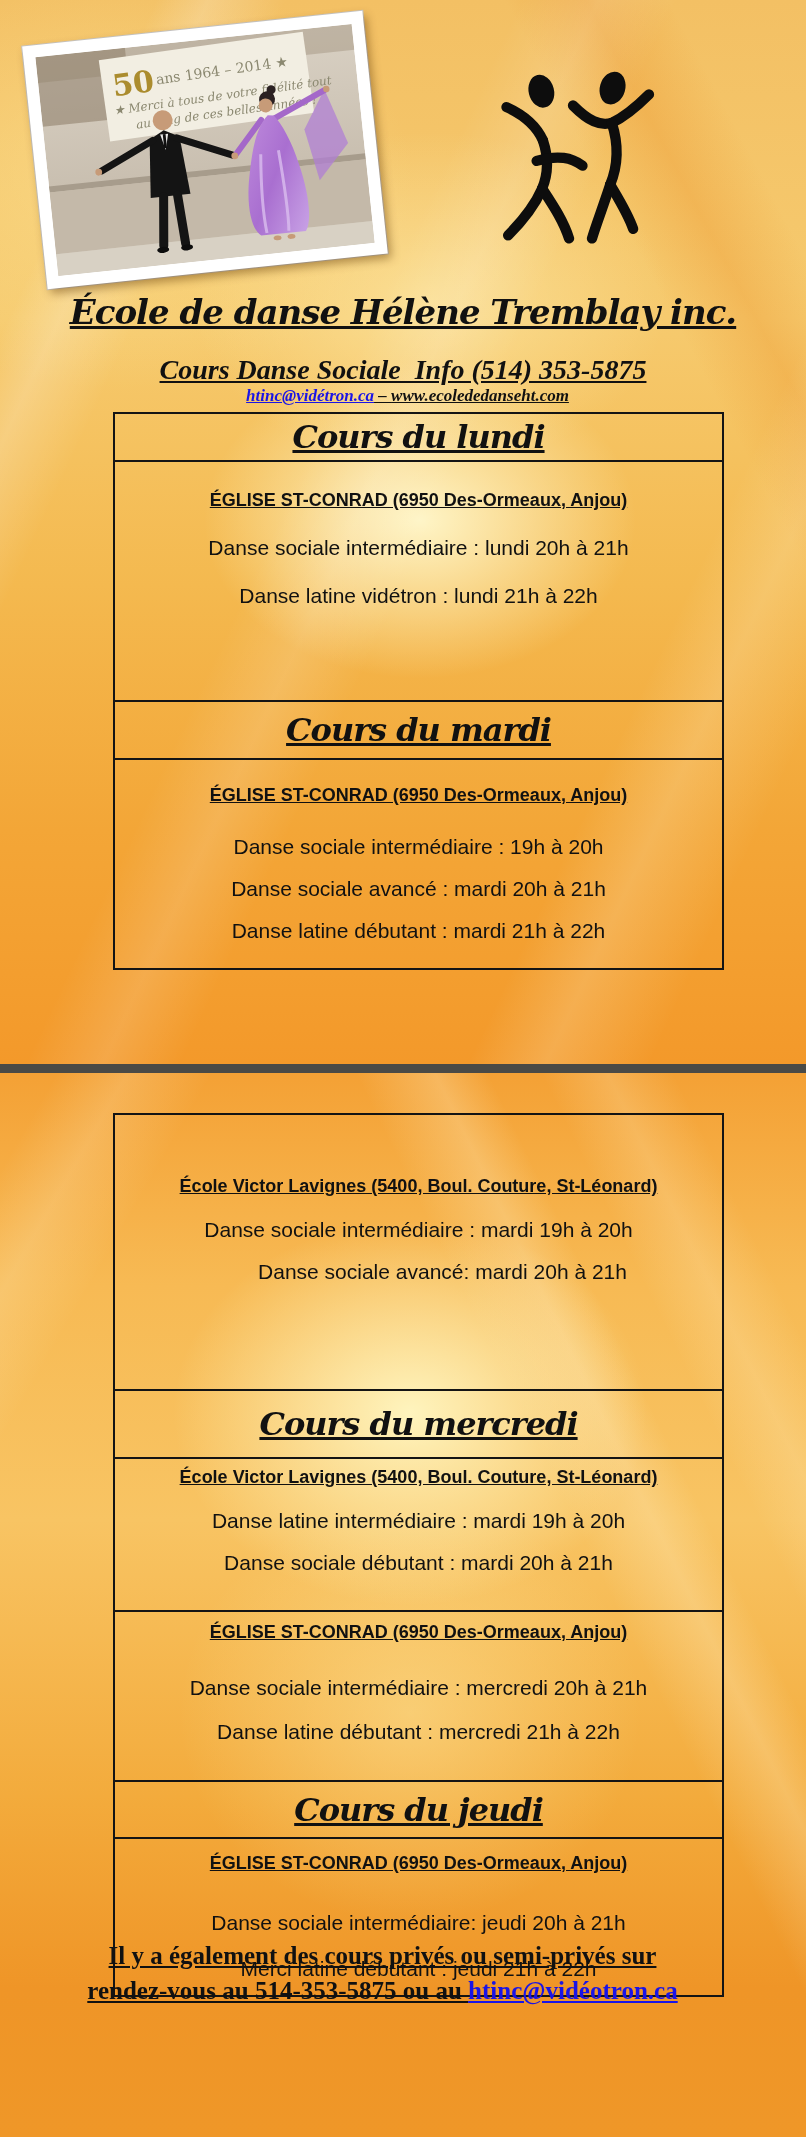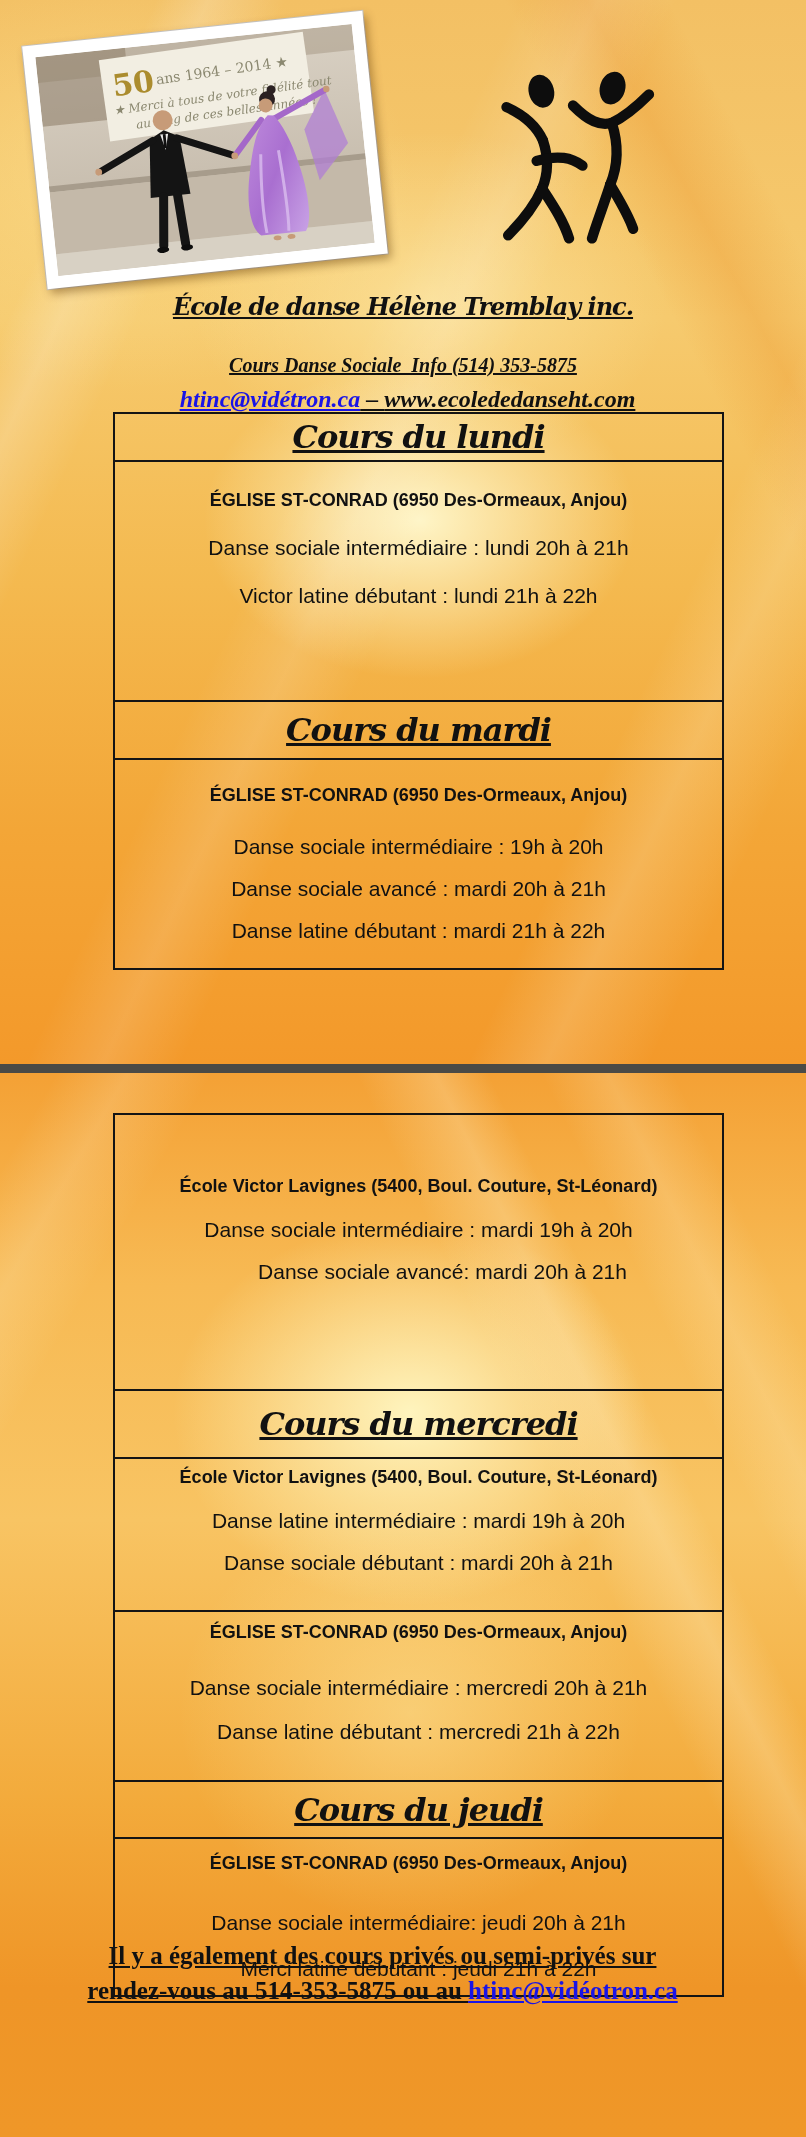--- a/index.html
+++ b/index.html
@@ -50,47 +50,48 @@
     box-shadow:3px 5px 10px rgba(90,50,0,.45), 0 0 0 1px #c9c9c9;
   }
   #photo svg { display:block; width:100%; height:100%; }
   
   #logo { position:absolute; left:487px; top:58px; width:172px; height:186px; }
   #logo svg { width:100%; height:100%; }
   
   .center-line { position:absolute; left:0; width:806px; text-align:center; }
   #school-name {
     top:292px; font-family:"DejaVu Serif", serif; font-style:italic; font-weight:bold;
-    font-size:24px; letter-spacing:-1px; text-decoration:underline;
+    font-size:34px; letter-spacing:-1px; text-decoration:underline;
   }
   #info-line {
     top:354px; font-family:"Liberation Serif", serif; font-style:italic; font-weight:bold;
-    font-size:20px; text-decoration:underline; white-space:pre-wrap;
+    font-size:28px; text-decoration:underline; white-space:pre-wrap;
   }
   #contact-line {
     top:386px; font-family:"Liberation Serif", serif; font-style:italic; font-weight:bold;
-    font-size:24px;
+    font-size:17px;
     padding-left:9px;
   }
   #contact-line span { text-decoration:underline; }
   .link-blue { color:#1a14e6; }
   
   .sched { position:absolute; left:113px; width:611px; border:2px solid #141414; }
   #sched1 { top:412px; }
   #sched2 { top:1113px; }
   .row { position:relative; width:100%; }
   .row + .row { border-top:2px solid #141414; }
   .day-header {
     display:flex; align-items:center; justify-content:center;
     font-family:"DejaVu Serif", serif; font-style:italic; font-weight:bold;
     font-size:32px; letter-spacing:-1px;
   }
   .day-header span { text-decoration:underline; }
   .venue {
     text-align:center; font-weight:bold; font-size:18px; line-height:24px;
+    text-decoration:underline;
   }
   .course-line { text-align:center; font-size:21px; line-height:24px; }
   
   #r-lundi-h   { height:46px; }
   #r-lundi     { height:240px; }
   #r-lundi .venue { margin-top:26px; }
   #r-lundi .course-line { margin-top:24px; }
   #r-mardi-h   { height:58px; }
   #r-mardi     { height:210px; }
   #r-mardi .venue { margin-top:23px; }
@@ -218,21 +219,21 @@
     <span class="link-blue">htinc@vidétron.ca</span><span> – </span><span>www.ecolededanseht.com</span>
   </div>
 
   <div id="sched1" class="sched">
     <div id="r-lundi-h" class="row day-header">
       <span>Cours du lundi</span>
     </div>
     <div id="r-lundi" class="row">
       <div class="venue">ÉGLISE ST-CONRAD (6950 Des-Ormeaux, Anjou)</div>
       <div class="course-line c1">Danse sociale intermédiaire : lundi 20h à 21h</div>
-      <div class="course-line c2">Victor latine débutant : lundi 21h à 22h</div>
+      <div class="course-line c2">Danse latine vidétron : lundi 21h à 22h</div>
     </div>
     <div id="r-mardi-h" class="row day-header">
       <span>Cours du mardi</span>
     </div>
     <div id="r-mardi" class="row">
       <div class="venue">ÉGLISE ST-CONRAD (6950 Des-Ormeaux, Anjou)</div>
       <div class="course-line c1">Danse sociale intermédiaire : 19h à 20h</div>
       <div class="course-line c2">Danse sociale avancé : mardi 20h à 21h</div>
       <div class="course-line c3">Danse latine débutant : mardi 21h à 22h</div>
     </div>

